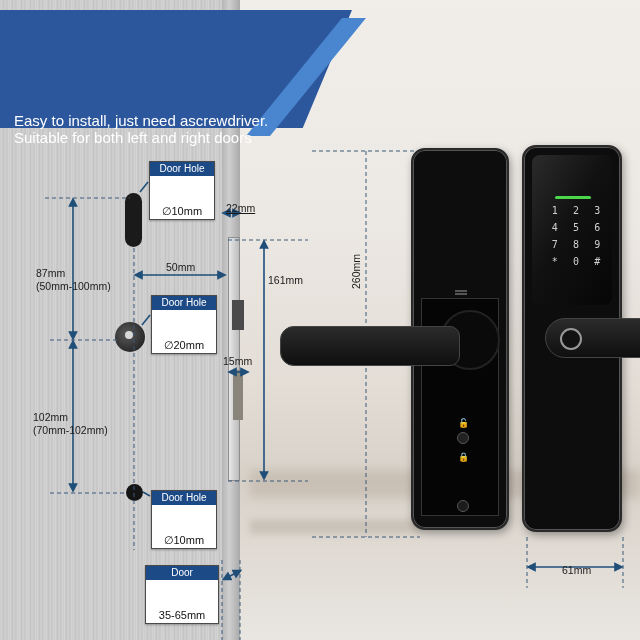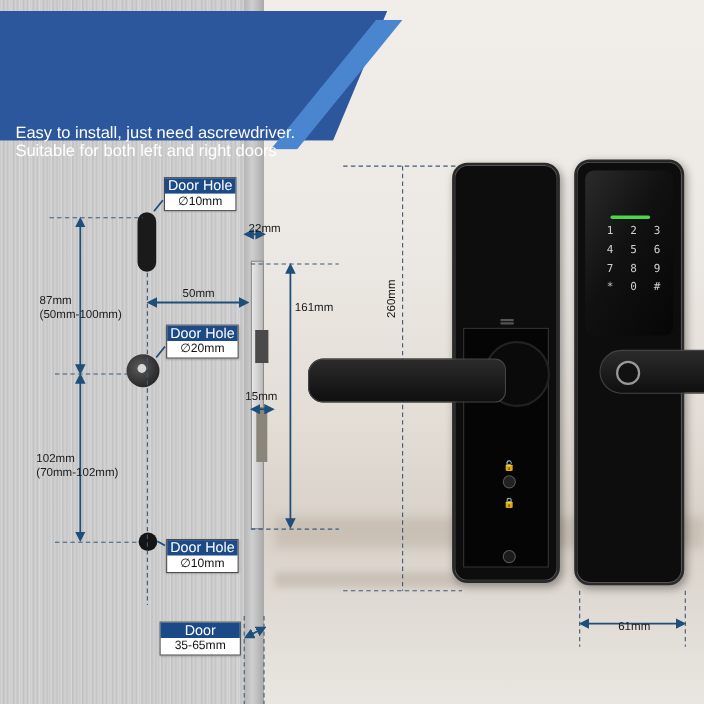--- a/index.html
+++ b/index.html
@@ -17,22 +17,22 @@
       background: linear-gradient(90deg, #b5b5b5, #cfcfcf 40%, #a9a9a9 100%); }
 
     .banner { position: absolute; left: 0; top: 10px; width: 352px; height: 118px; background: #2c579d;
       clip-path: polygon(0 0, 100% 0, 86% 100%, 0 100%); }
     .banner-accent { position: absolute; left: 246px; top: 18px; width: 120px; height: 118px; background: #4a86cf;
       clip-path: polygon(80% 0, 100% 0, 20% 100%, 0 100%); }
     .banner-title { position: absolute; left: 14px; top: 20px; color: #fff; font-weight: bold; font-size: 29px; line-height: 32px; letter-spacing: 0.2px; }
     .banner-sub { position: absolute; left: 14px; top: 88px; color: #fff; font-size: 15px; line-height: 17px; margin-top: 24px; }
 
     .hole-label { position: absolute; width: 66px; border: 1px solid #4a4a4a; background: #fff; box-shadow: 0 1px 2px rgba(0,0,0,0.3); }
-    .hole-label .hl-top { background: #1c4a86; color: #fff; font-size: 13px; text-align: center; height: 14px; line-height: 14px; }
-    .hole-label .hl-bot { color: #111; font-size: 11px; text-align: center; height: 15px; line-height: 15px; }
+    .hole-label .hl-top { background: #1c4a86; color: #fff; font-size: 10px; text-align: center; height: 14px; line-height: 14px; }
+    .hole-label .hl-bot { color: #111; font-size: 11px; text-align: center; height: 15px; line-height: 15px; margin-top: 28px; }
 
     .dim { position: absolute; font-size: 10.5px; color: #1a1a1a; white-space: nowrap; }
     .dim-vert { transform: rotate(-90deg); transform-origin: left top; }
 
     .hole-slot { position: absolute; left: 125px; top: 193px; width: 17px; height: 54px; background: #1a1a1a; border-radius: 9px; }
     .hole-big { position: absolute; left: 115px; top: 322px; width: 30px; height: 30px; background: radial-gradient(circle at 40% 40%, #5a5a5a, #2a2a2a 70%); border-radius: 50%; }
     .hole-big::after { content: ""; position: absolute; left: 10px; top: 9px; width: 8px; height: 8px; border-radius: 50%; background: #d8d8d8; }
     .hole-small { position: absolute; left: 126px; top: 484px; width: 17px; height: 17px; background: #151515; border-radius: 50%; }
 
     .mortise { position: absolute; left: 228px; top: 237px; width: 12px; height: 244px; background: linear-gradient(90deg, #e8e8e8, #bcbcbc); border: 1px solid #8d8d8d; }
@@ -138,21 +138,21 @@
 <div class="hole-label" style="left:145px; top:565px; width:74px;">
   <div class="hl-top">Door Thickness.</div>
   <div class="hl-bot">35-65mm</div>
 </div>
 
 <div class="dim" style="left:36px; top:267px;">87mm</div>
 <div class="dim" style="left:36px; top:280px;">(50mm-100mm)</div>
 <div class="dim" style="left:33px; top:411px;">102mm</div>
 <div class="dim" style="left:33px; top:424px;">(70mm-102mm)</div>
 <div class="dim" style="left:166px; top:261px;">50mm</div>
-<div class="dim" style="left:226px; top:202px;">22mm</div>
+<div class="dim" style="left:226px; top:202px;text-decoration:underline;">22mm</div>
 <div class="dim" style="left:268px; top:274px;">161mm</div>
 <div class="dim" style="left:223px; top:355px;">15mm</div>
 <div class="dim dim-vert" style="left:350px; top:289px;">260mm</div>
 <div class="dim" style="left:562px; top:564px;">61mm</div>
 
 <div class="lever lever-left"></div>
 <div class="lock lock-left">
   <div class="slit"></div>
   <div class="lower"></div>
   <div class="ind" style="left:45px; top:268px;">🔓</div>

